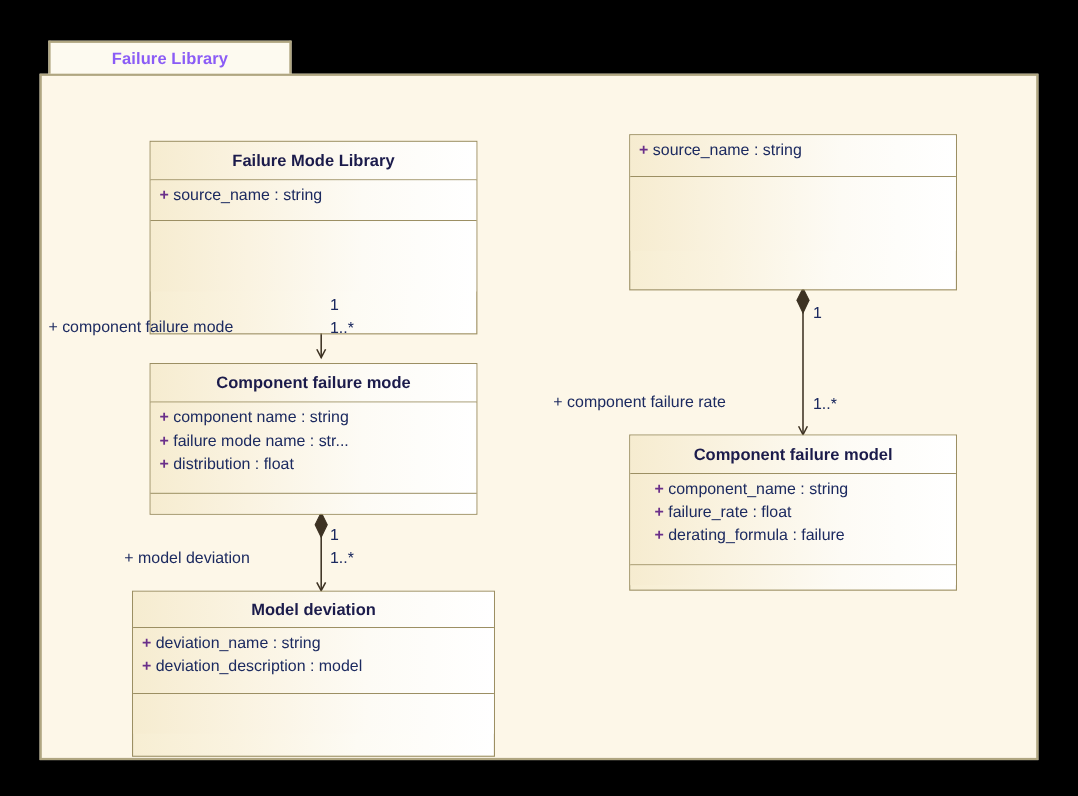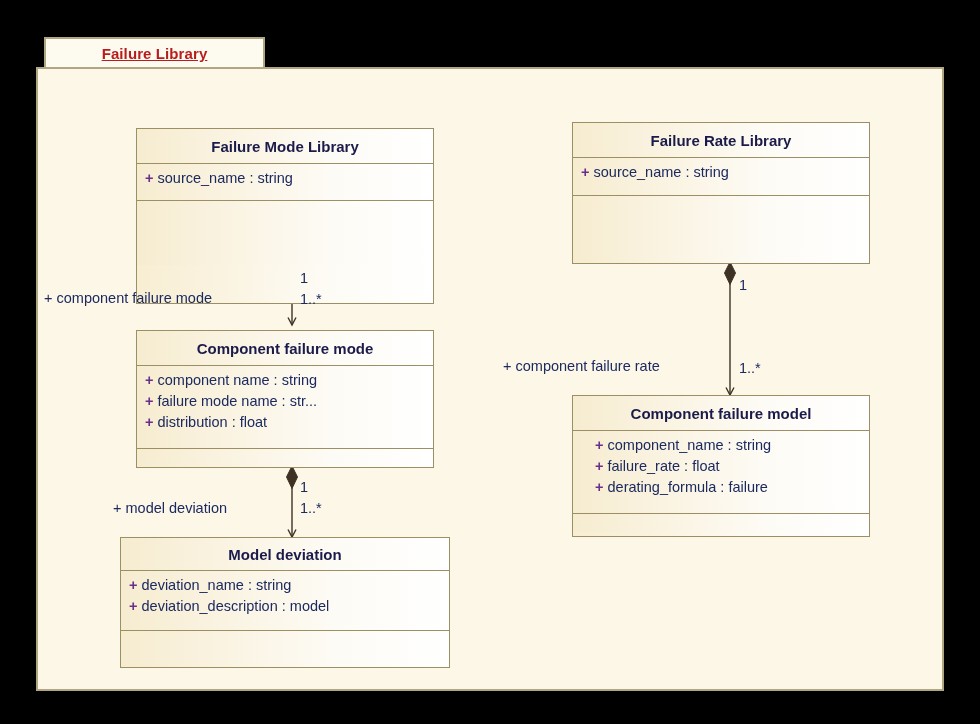--- a/index.html
+++ b/index.html
@@ -41,23 +41,22 @@
     background: #fdfaf0;
     border: 2px solid #b0a681;
     border-bottom: none;
     display: flex;
     align-items: center;
     justify-content: center;
   }
   .package-tab-label {
     font-size: 15px;
     font-weight: bold;
-    color: #b91c1c;
+    color: #8b5cf6;
     letter-spacing: 0.1px;
-    text-decoration: underline;
   }
 
   .package-body {
     position: absolute;
     left: 0px;
     top: 30px;
     width: 908px;
     height: 624px;
     box-sizing: border-box;
     background: #fdf7e8;
@@ -197,41 +196,38 @@
         <span>failure mode name : str...</span>
       </div>
       <div class="attr-row">
         <span class="vis">+ </span>
         <span>distribution : float</span>
       </div>
     </div>
     <div class="compartment ops-compartment" style="height:18px;"></div>
   </div>
 
-  <div class="uml-class" style="left:120px; top:537px; width:330px; height:131px;">
+  <div class="uml-class" style="left:120px; top:537px; width:330px; height:151px;">
     <div class="compartment name-compartment" style="height:33px;">
       <span class="class-name">Model deviation</span>
     </div>
     <div class="compartment attr-compartment" style="height:60px;">
       <div class="attr-row">
         <span class="vis">+ </span>
         <span>deviation_name : string</span>
       </div>
       <div class="attr-row">
         <span class="vis">+ </span>
         <span>deviation_description : model</span>
       </div>
     </div>
     <div class="compartment ops-compartment" style="height:36px;"></div>
   </div>
 
   <div class="uml-class" style="left:572px; top:122px; width:298px; height:142px;">
-    <div class="compartment name-compartment" style="height:35px;">
-      <span class="class-name">Failure Rate Library</span>
-    </div>
     <div class="compartment attr-compartment" style="height:38px;">
       <div class="attr-row">
         <span class="vis">+ </span>
         <span>source_name : string</span>
       </div>
     </div>
     <div class="compartment ops-compartment" style="height:67px;"></div>
   </div>
 
   <div class="uml-class" style="left:572px; top:395px; width:298px; height:142px;">

